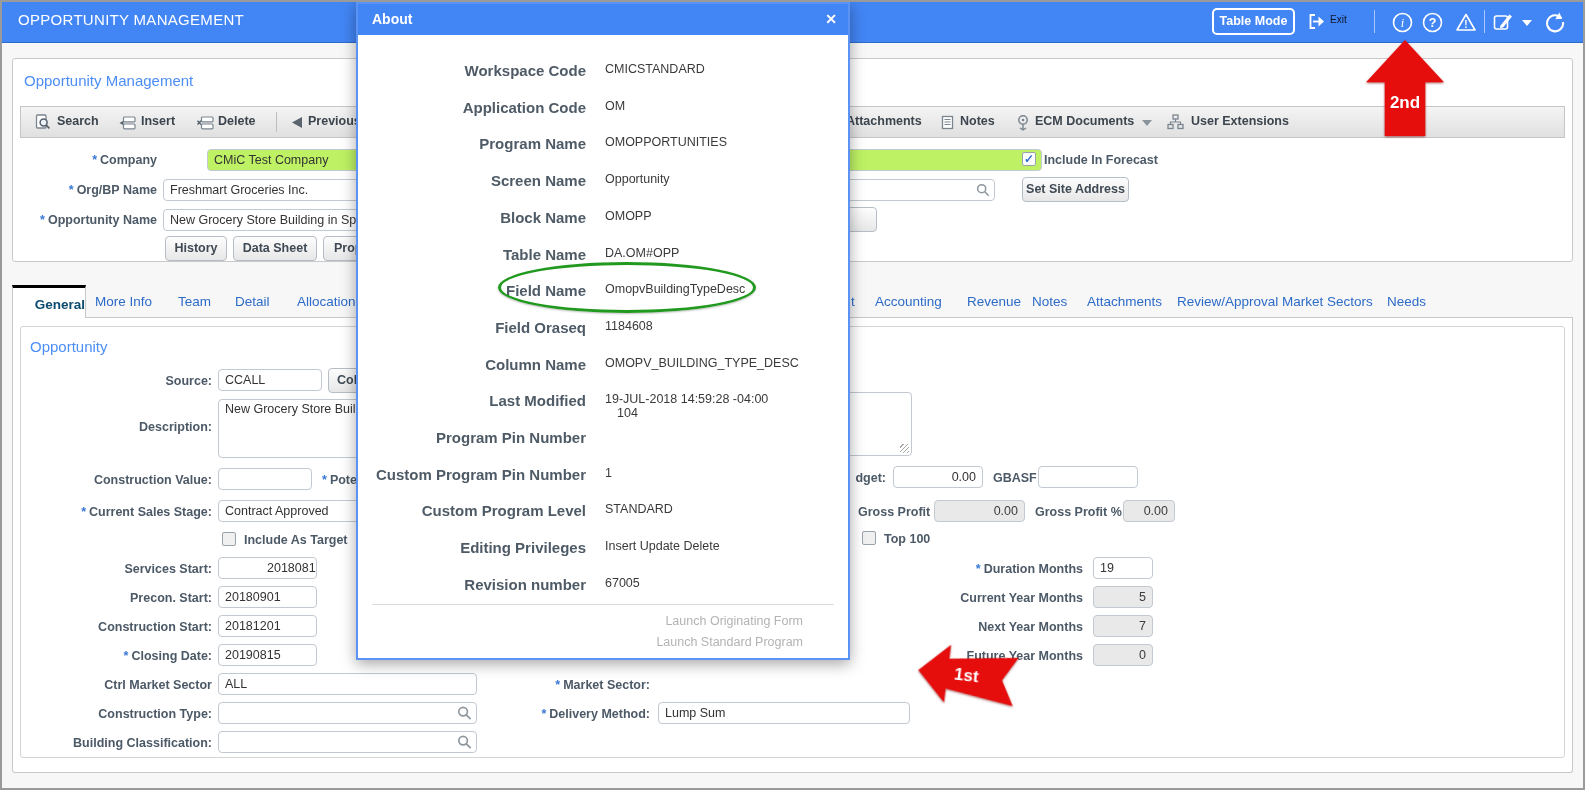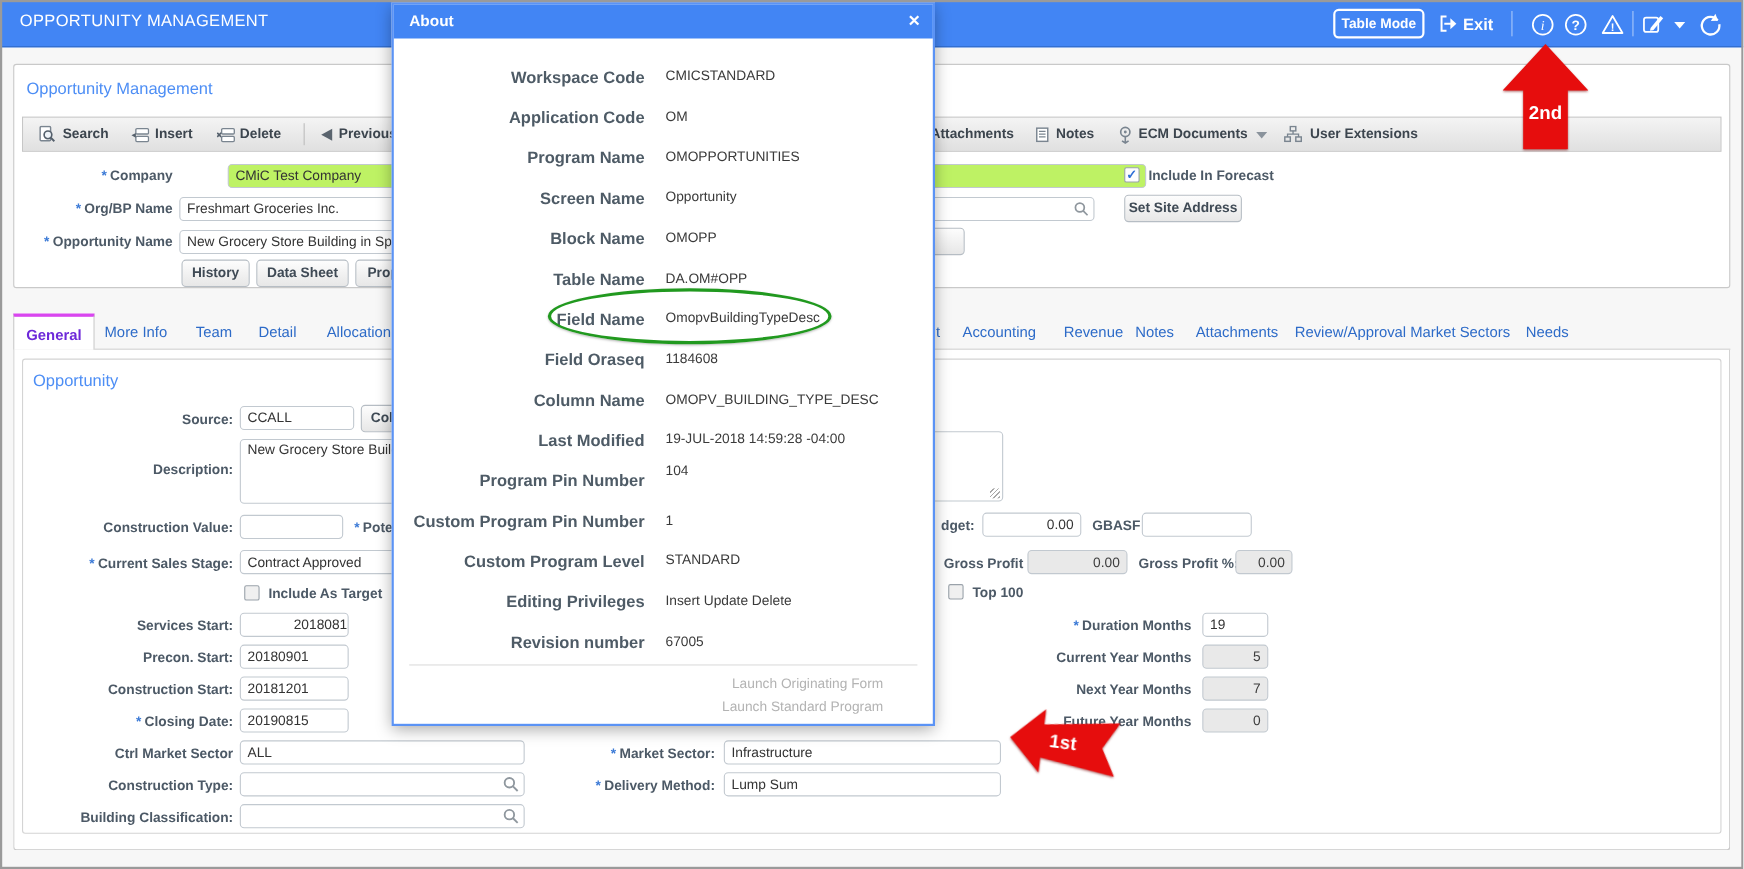--- a/index.html
+++ b/index.html
@@ -8,21 +8,21 @@
     font-family:"Liberation Sans",sans-serif;overflow:hidden;}
   .frame{position:absolute;inset:0;border:2px solid #9a9a9a;pointer-events:none;z-index:99;}
   .abs{position:absolute;}
   
   .hdr{position:absolute;left:0;top:0;width:1585px;height:43px;background:#4285f4;border-bottom:1px solid #2e6ac9;}
   .hdr-title{position:absolute;left:18px;top:11px;color:#fff;font-size:15px;font-weight:500;letter-spacing:.3px;}
   .hdr-btn{position:absolute;border:2px solid #fff;border-radius:5px;color:#fff;font-size:12.5px;font-weight:bold;
     text-align:center;cursor:pointer;background:transparent;}
   .hdr-ico{position:absolute;cursor:pointer;}
   .hdr-sep{position:absolute;top:10px;width:1px;height:23px;background:rgba(255,255,255,.55);}
-  .hdr-txt{position:absolute;color:#ffffff;font-size:15px;font-weight:bold;cursor:pointer;}
+  .hdr-txt{position:absolute;color:#0f172a;font-size:10px;font-weight:normal;cursor:pointer;}
   
   .panel{position:absolute;background:#fff;border:1px solid #c9c9c9;border-radius:3px;}
   .heading{position:absolute;color:#4d8ef5;font-size:15px;font-weight:400;}
   
   .tbar{position:absolute;background:linear-gradient(#f4f4f4,#e0e0e0);border:1px solid #c6c6c6;}
   .titem{position:absolute;font-size:12.5px;font-weight:bold;color:#3c454e;cursor:pointer;white-space:nowrap;}
   .vsep{position:absolute;width:1px;background:#bdbdbd;}
   
   .lbl{position:absolute;font-size:12.5px;font-weight:bold;color:#4c5966;white-space:nowrap;}
   .lblr{text-align:right;}
@@ -34,22 +34,22 @@
   .rt{text-align:right;}
   .mag{position:absolute;right:4px;top:50%;transform:translateY(-50%);cursor:pointer;}
   .btn{position:absolute;background:linear-gradient(#fdfdfd,#e7e7e7);border:1px solid #b6bdc4;border-radius:4px;
     font-size:12.5px;font-weight:bold;color:#3f4a55;text-align:center;height:25px;line-height:23px;cursor:pointer;white-space:nowrap;overflow:hidden;}
   .cb{position:absolute;width:14px;height:14px;border:1px solid #9aa2aa;border-radius:2px;background:#fdfdfd;
     font-size:12px;line-height:13px;text-align:center;color:#2f6fd6;font-weight:bold;cursor:pointer;}
   .cb.un{background:#f0f0f0;color:transparent;}
   
   .tabline{position:absolute;left:12px;top:317px;width:1561px;height:1px;background:#c9c9c9;}
   .tab{position:absolute;top:285px;height:33px;line-height:33px;font-size:13.5px;color:#2d6bc8;cursor:pointer;white-space:nowrap;}
-  .tab.active{background:#fff;border:1px solid #c9c9c9;border-bottom:none;border-top:3px solid #d946ef;
-    color:#6d28d9;font-weight:bold;text-align:center;z-index:2;}
+  .tab.active{background:#fff;border:1px solid #c9c9c9;border-bottom:none;border-top:3px solid #000000;
+    color:#0c4a6e;font-weight:bold;text-align:right;z-index:2;}
   .grpbox{position:absolute;border:1px solid #d4d4d4;border-radius:3px;background:#fff;}
   
   .ta{position:absolute;background:#fff;border:1px solid #c2c9d0;border-radius:4px;font-size:12.5px;color:#333;
     padding:2px 6px;overflow:hidden;}
   .grip{position:absolute;right:2px;bottom:2px;width:9px;height:9px;
     background:repeating-linear-gradient(135deg,transparent 0 2px,#a8a8a8 2px 3px);}
   
   .dlg{position:absolute;left:356px;top:2px;width:494px;height:658px;background:#fff;border:2px solid #5b93f5;
     box-shadow:0 4px 14px rgba(0,0,0,.35);z-index:50;}
   .dlg-title{position:absolute;left:0;top:0;right:0;height:31px;background:#4285f4;color:#fff;
@@ -245,21 +245,20 @@
   <div class="lbl lblr" style="left:20px;top:736px;width:192px;">Building Classification:</div>
   <div class="inp" style="left:218px;top:731px;width:259px;">
     <svg class="mag" width="15" height="15" viewBox="0 0 16 16">
       <circle cx="6.5" cy="6.5" r="4.6" fill="none" stroke="#8f979e" stroke-width="1.8"></circle>
       <line x1="10" y1="10" x2="14.5" y2="14.5" stroke="#8f979e" stroke-width="1.8"></line>
       </svg>
   </div>
 
   <div class="lbl lblr" style="left:460px;top:678px;width:190px;">
     <span class="req">*</span><span>Market Sector:</span></div>
-  <div class="inp" style="left:658px;top:673px;width:252px;">Infrastructure</div>
   <div class="lbl lblr" style="left:460px;top:707px;width:190px;">
     <span class="req">*</span><span>Delivery Method:</span></div>
   <div class="inp" style="left:658px;top:702px;width:252px;">Lump Sum</div>
 
   <div class="ta" style="left:740px;top:392px;width:172px;height:64px;">
     <span class="grip"></span>
   </div>
   <div class="lbl lblr" style="left:820px;top:471px;width:66px;">dget:</div>
   <div class="inp rt" style="left:893px;top:466px;width:90px;">0.00</div>
   <div class="lbl" style="left:993px;top:471px;">GBASF</div>
@@ -301,21 +300,21 @@
     <div class="dlg-val" style="top:242px;">DA.OM#OPP</div>
     <div class="dlg-lbl" style="top:278px;">Field Name</div>
     <div class="dlg-val" style="top:278px;">OmopvBuildingTypeDesc</div>
     <div class="dlg-lbl" style="top:315px;">Field Oraseq</div>
     <div class="dlg-val" style="top:315px;">1184608</div>
     <div class="dlg-lbl" style="top:352px;">Column Name</div>
     <div class="dlg-val" style="top:352px;">OMOPV_BUILDING_TYPE_DESC</div>
     <div class="dlg-lbl" style="top:388px;">Last Modified</div>
     <div class="dlg-val" style="top:388px;">19-JUL-2018 14:59:28 -04:00</div>
     <div class="dlg-lbl" style="top:425px;">Program Pin Number</div>
-    <div class="dlg-val" style="top:417px;">104</div>
+    <div class="dlg-val" style="top:402px;margin-left:12px;">104</div>
     <div class="dlg-lbl" style="top:462px;">Custom Program Pin Number</div>
     <div class="dlg-val" style="top:462px;">1</div>
     <div class="dlg-lbl" style="top:498px;">Custom Program Level</div>
     <div class="dlg-val" style="top:498px;">STANDARD</div>
     <div class="dlg-lbl" style="top:535px;">Editing Privileges</div>
     <div class="dlg-val" style="top:535px;">Insert Update Delete</div>
     <div class="dlg-lbl" style="top:572px;">Revision number</div>
     <div class="dlg-val" style="top:572px;">67005</div>
 
     <div class="dlg-sep" style="top:600px;"></div>

